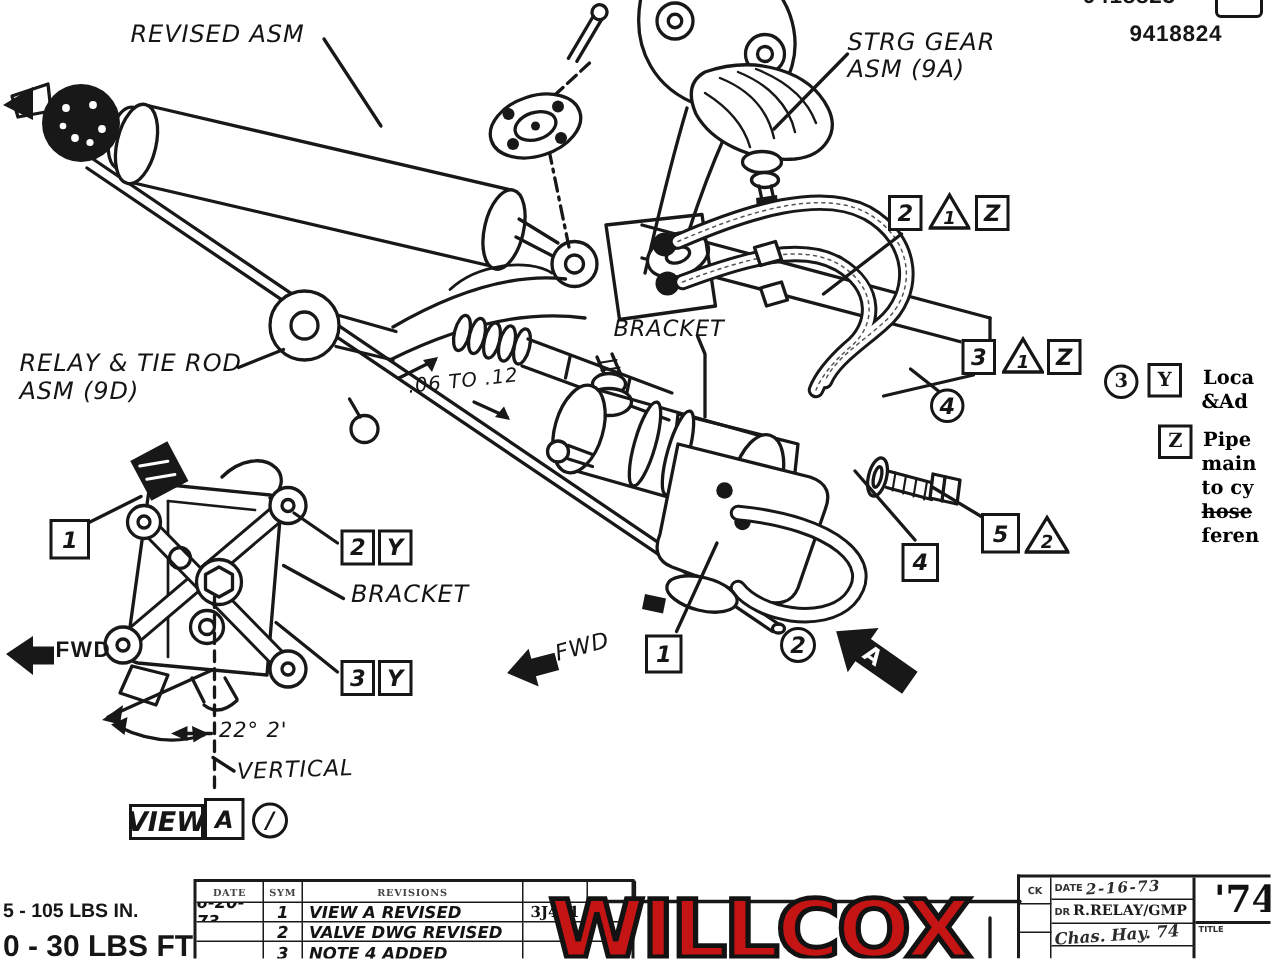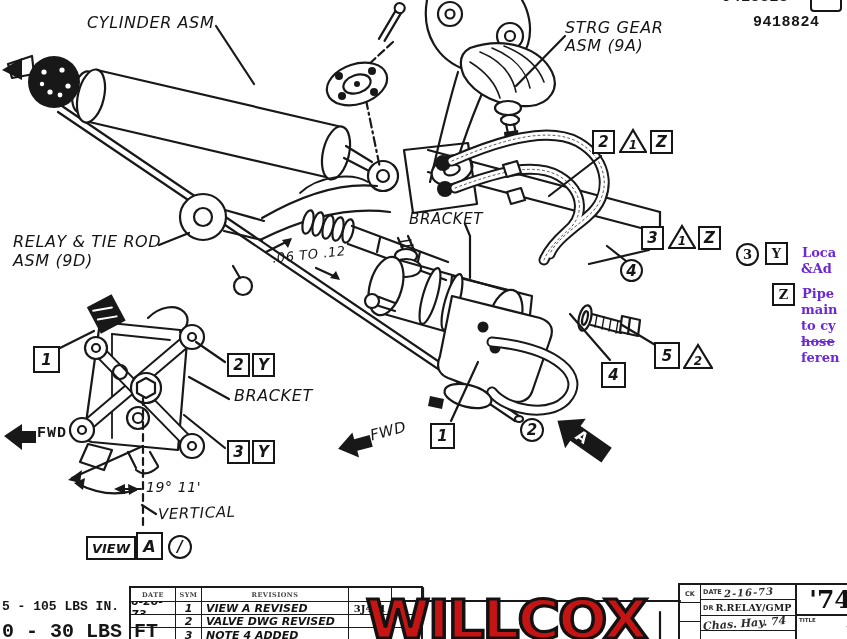--- a/index.html
+++ b/index.html
@@ -1,30 +1,30 @@
 <!DOCTYPE html>
 <html><head>
 <meta charset="utf-8">
 <style>
   html,body{margin:0;padding:0}
   body{width:847px;height:639px;position:relative;background:#fff;overflow:hidden;
        font-family:"DejaVu Sans",sans-serif;color:#161616}
   .abs{position:absolute;white-space:nowrap}
   .lbl{font:italic 500 16px/1.05 "DejaVu Sans",sans-serif;letter-spacing:.6px;color:#141414}
   .lbl.sm{font-size:15px}
-  .print{font-family:Liberation Mono, monospace;font-weight:700;color:#161616}
+  .print{font-family:Liberation Sans, sans-serif;font-weight:700;color:#161616}
   .cbox{position:absolute;box-sizing:border-box;border:2.2px solid #161616;background:#fff;
         display:flex;align-items:center;justify-content:center;
         font:italic 600 15px "DejaVu Sans",sans-serif;color:#161616;z-index:3}
   .cbox.printy{font:700 13px "DejaVu Serif",serif;font-style:normal}
   .circle{border-radius:50%}
   .tri{position:absolute;z-index:3}
   .tri polygon{fill:#fff;stroke:#161616;stroke-width:2.2}
   .tri text{font:italic 600 12px "DejaVu Sans",sans-serif;fill:#161616}
-  .note{font:700 13px/1 "DejaVu Serif",serif;color:#6d28d9}
+  .note{font:700 13px/1 "DejaVu Serif",serif;color:#000000}
   .script{font:italic 600 10px "DejaVu Serif",serif;color:#2c2c2c}
   .tiny{font:700 6.5px "DejaVu Sans",sans-serif;color:#333}
   #drawing{position:absolute;left:0;top:0;z-index:1}
   .txt{z-index:2}
   
   #revtable{position:absolute;left:129px;top:586px;width:294px;height:60px;
             box-sizing:border-box;border:2px solid #1a1a1a;display:grid;
             grid-template-columns:45px 26px 147px 43px 1fr;
             grid-template-rows:14px 13px 13px 1fr;z-index:2;background:transparent}
   .tc{box-sizing:border-box;border-right:1.6px solid #1a1a1a;border-bottom:1.6px solid #1a1a1a;
@@ -290,39 +290,39 @@
     </g>
 
     <g>
       <line x1="394" y1="601" x2="680" y2="601"></line>
       <line x1="660" y1="612" x2="660" y2="639"></line>
       <line x1="423" y1="588" x2="423" y2="614"></line>
     </g>
   </g>
 </svg>
 
-<div class="abs txt lbl" style="left:87px;top:15px">CYLINDER ASM</div>
+<div class="abs txt lbl" style="left:87px;top:15px">REVISED ASM</div>
 <div class="abs txt lbl" style="left:565px;top:20px">STRG GEAR</div>
 <div class="abs txt lbl" style="left:565px;top:38px">ASM (9A)</div>
 <div class="abs txt lbl" style="left:13px;top:234px">RELAY &amp; TIE ROD</div>
 <div class="abs txt lbl" style="left:13px;top:253px">ASM (9D)</div>
 <div class="abs txt lbl sm" style="left:409px;top:212px">BRACKET</div>
 <div class="abs txt lbl" style="left:234px;top:388px">BRACKET</div>
 <div class="abs txt lbl" style="left:272px;top:248px;font-size:13px;transform:rotate(-6deg)">.06 TO .12</div>
-<div class="abs txt lbl" style="left:146px;top:480px;font-size:14px">19° 11'</div>
+<div class="abs txt lbl" style="left:146px;top:480px;font-size:14px">22° 2'</div>
 <div class="abs txt lbl sm" style="left:158px;top:506px;transform:rotate(-2deg)">VERTICAL</div>
 
 <div class="abs txt print" style="left:753px;top:14px;font-size:15px;letter-spacing:.5px">9418824</div>
 <div class="abs txt print" style="left:722px;top:-11px;font-size:15px;letter-spacing:.5px">9418823</div>
 <div class="abs" style="left:810px;top:-12px;width:32px;height:24px;border:2.2px solid #161616;border-radius:4px;box-sizing:border-box"></div>
 
 <div class="abs txt print" style="left:37px;top:425px;font-size:15px;letter-spacing:1px">FWD</div>
 <div class="abs txt lbl sm" style="left:370px;top:424px;transform:rotate(-15deg)">FWD</div>
 
-<div class="cbox" style="left:86px;top:536px;width:50px;height:24px;font-size:13px">VIEW</div>
+<div class="cbox" style="left:86px;top:536px;width:50px;height:24px;font-size:18px">VIEW</div>
 <div class="cbox" style="left:136px;top:532px;width:27px;height:28px;font-size:16px">A</div>
 <div class="cbox circle" style="left:168px;top:535px;width:24px;height:24px">/</div>
 
 <div class="cbox" style="left:33px;top:346px;width:27px;height:27px">1</div>
 <div class="cbox" style="left:227px;top:353px;width:23px;height:24px">2</div>
 <div class="cbox" style="left:252px;top:353px;width:23px;height:24px">Y</div>
 <div class="cbox" style="left:227px;top:440px;width:23px;height:24px">3</div>
 <div class="cbox" style="left:252px;top:440px;width:23px;height:24px">Y</div>
 
 <div class="cbox" style="left:430px;top:423px;width:25px;height:26px">1</div>

